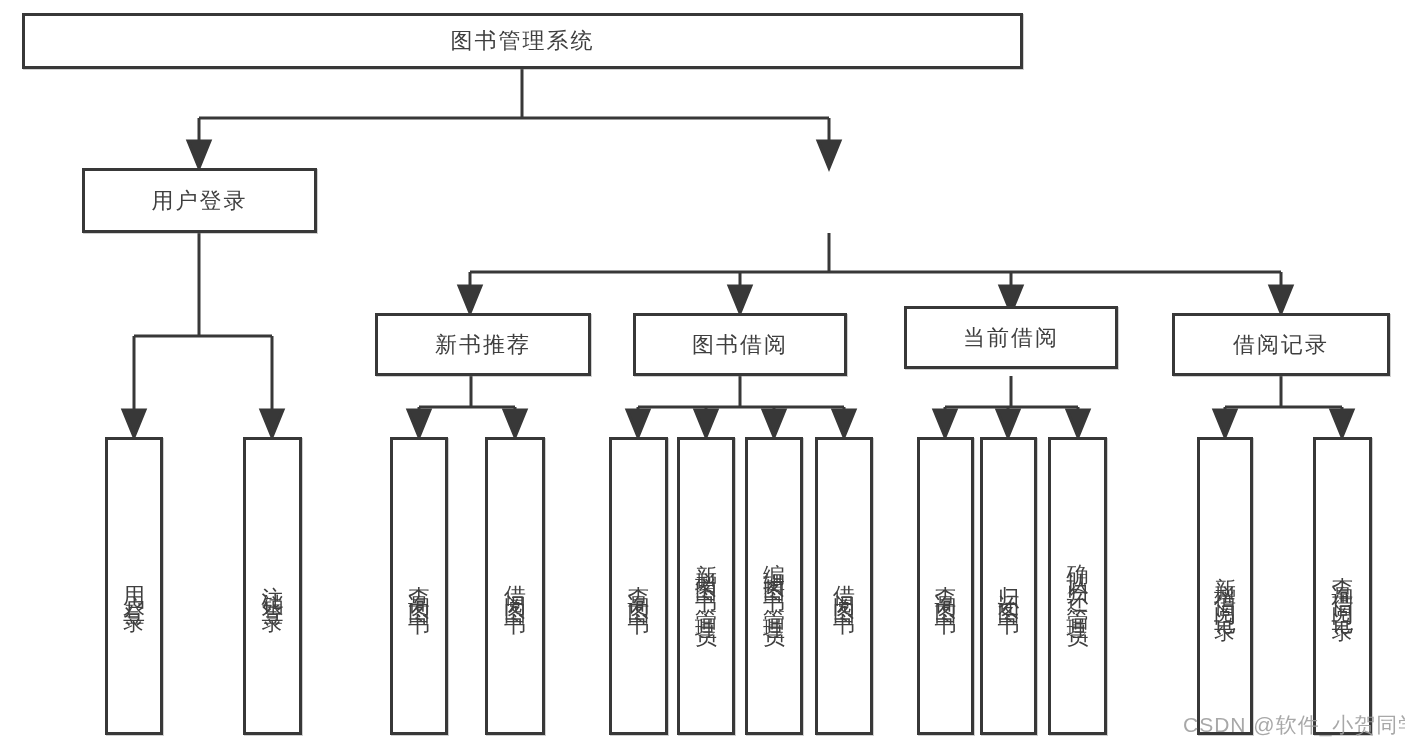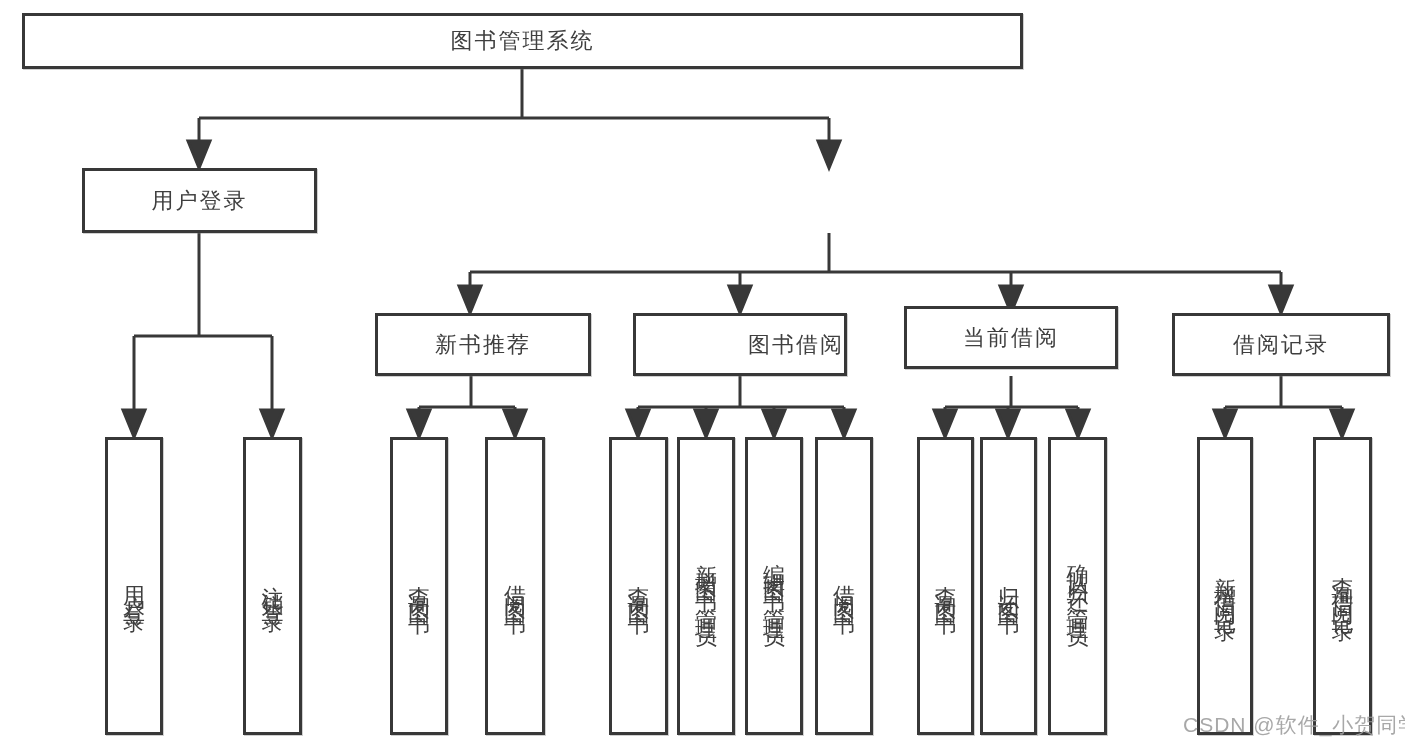--- a/index.html
+++ b/index.html
@@ -107,21 +107,21 @@
     <span>图书管理系统</span>
   </div>
 
   <div class="node" style="left:82px; top:168px; width:235px; height:65px;">
     <span>用户登录</span>
   </div>
 
   <div class="node" style="left:363px; top:313px; width:216px; height:63px;margin-left:12px;">
     <span>新书推荐</span>
   </div>
-  <div class="node" style="left:633px; top:313px; width:214px; height:63px;justify-content:flex-end;">
+  <div class="node" style="left:633px; top:313px; width:214px; height:63px;">
     <span>图书借阅</span>
   </div>
   <div class="node" style="left:904px; top:306px; width:214px; height:63px;">
     <span>当前借阅</span>
   </div>
   <div class="node" style="left:1172px; top:313px; width:218px; height:63px;">
     <span>借阅记录</span>
   </div>
 
   <div class="node leaf" style="left:105px; top:437px; width:58px; height:298px;">

